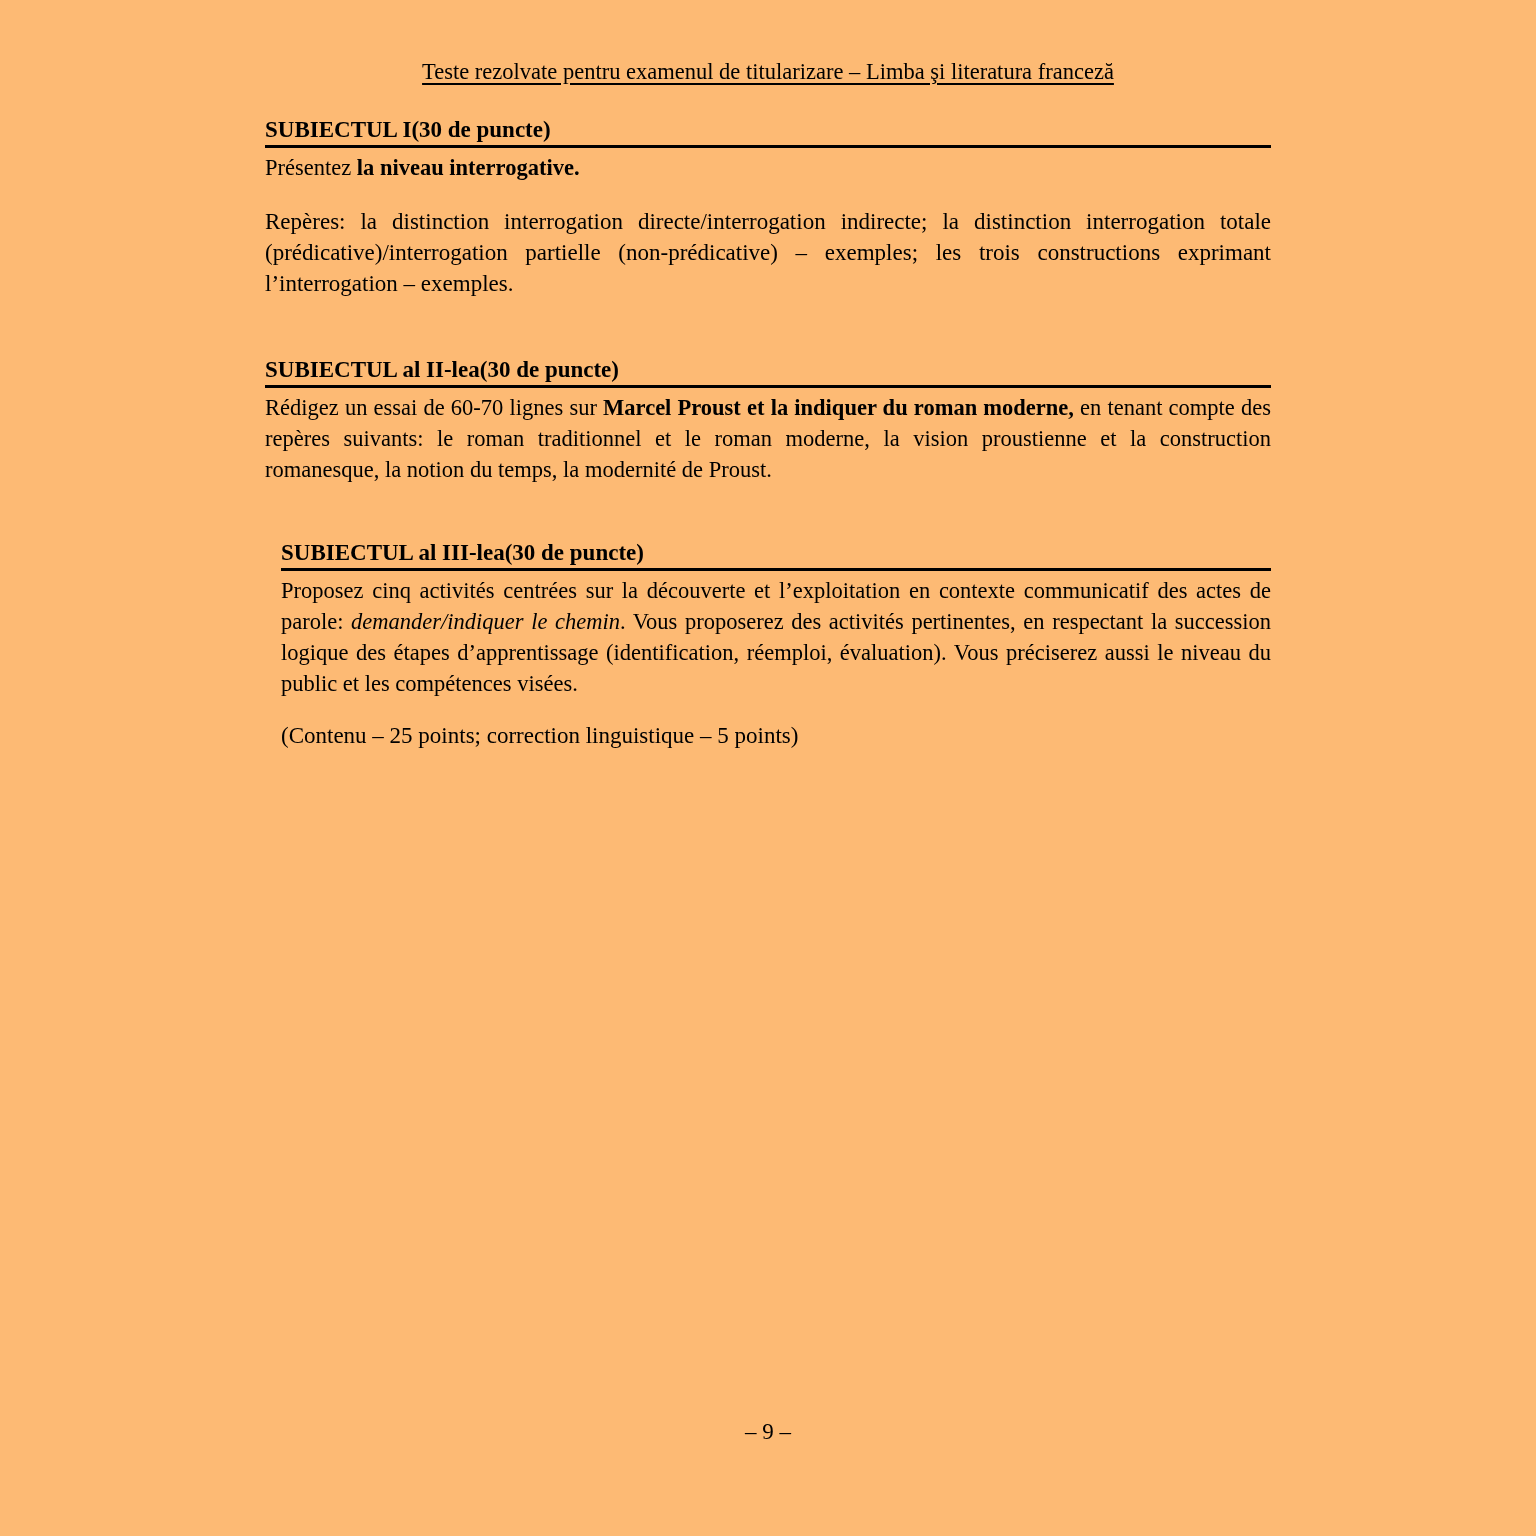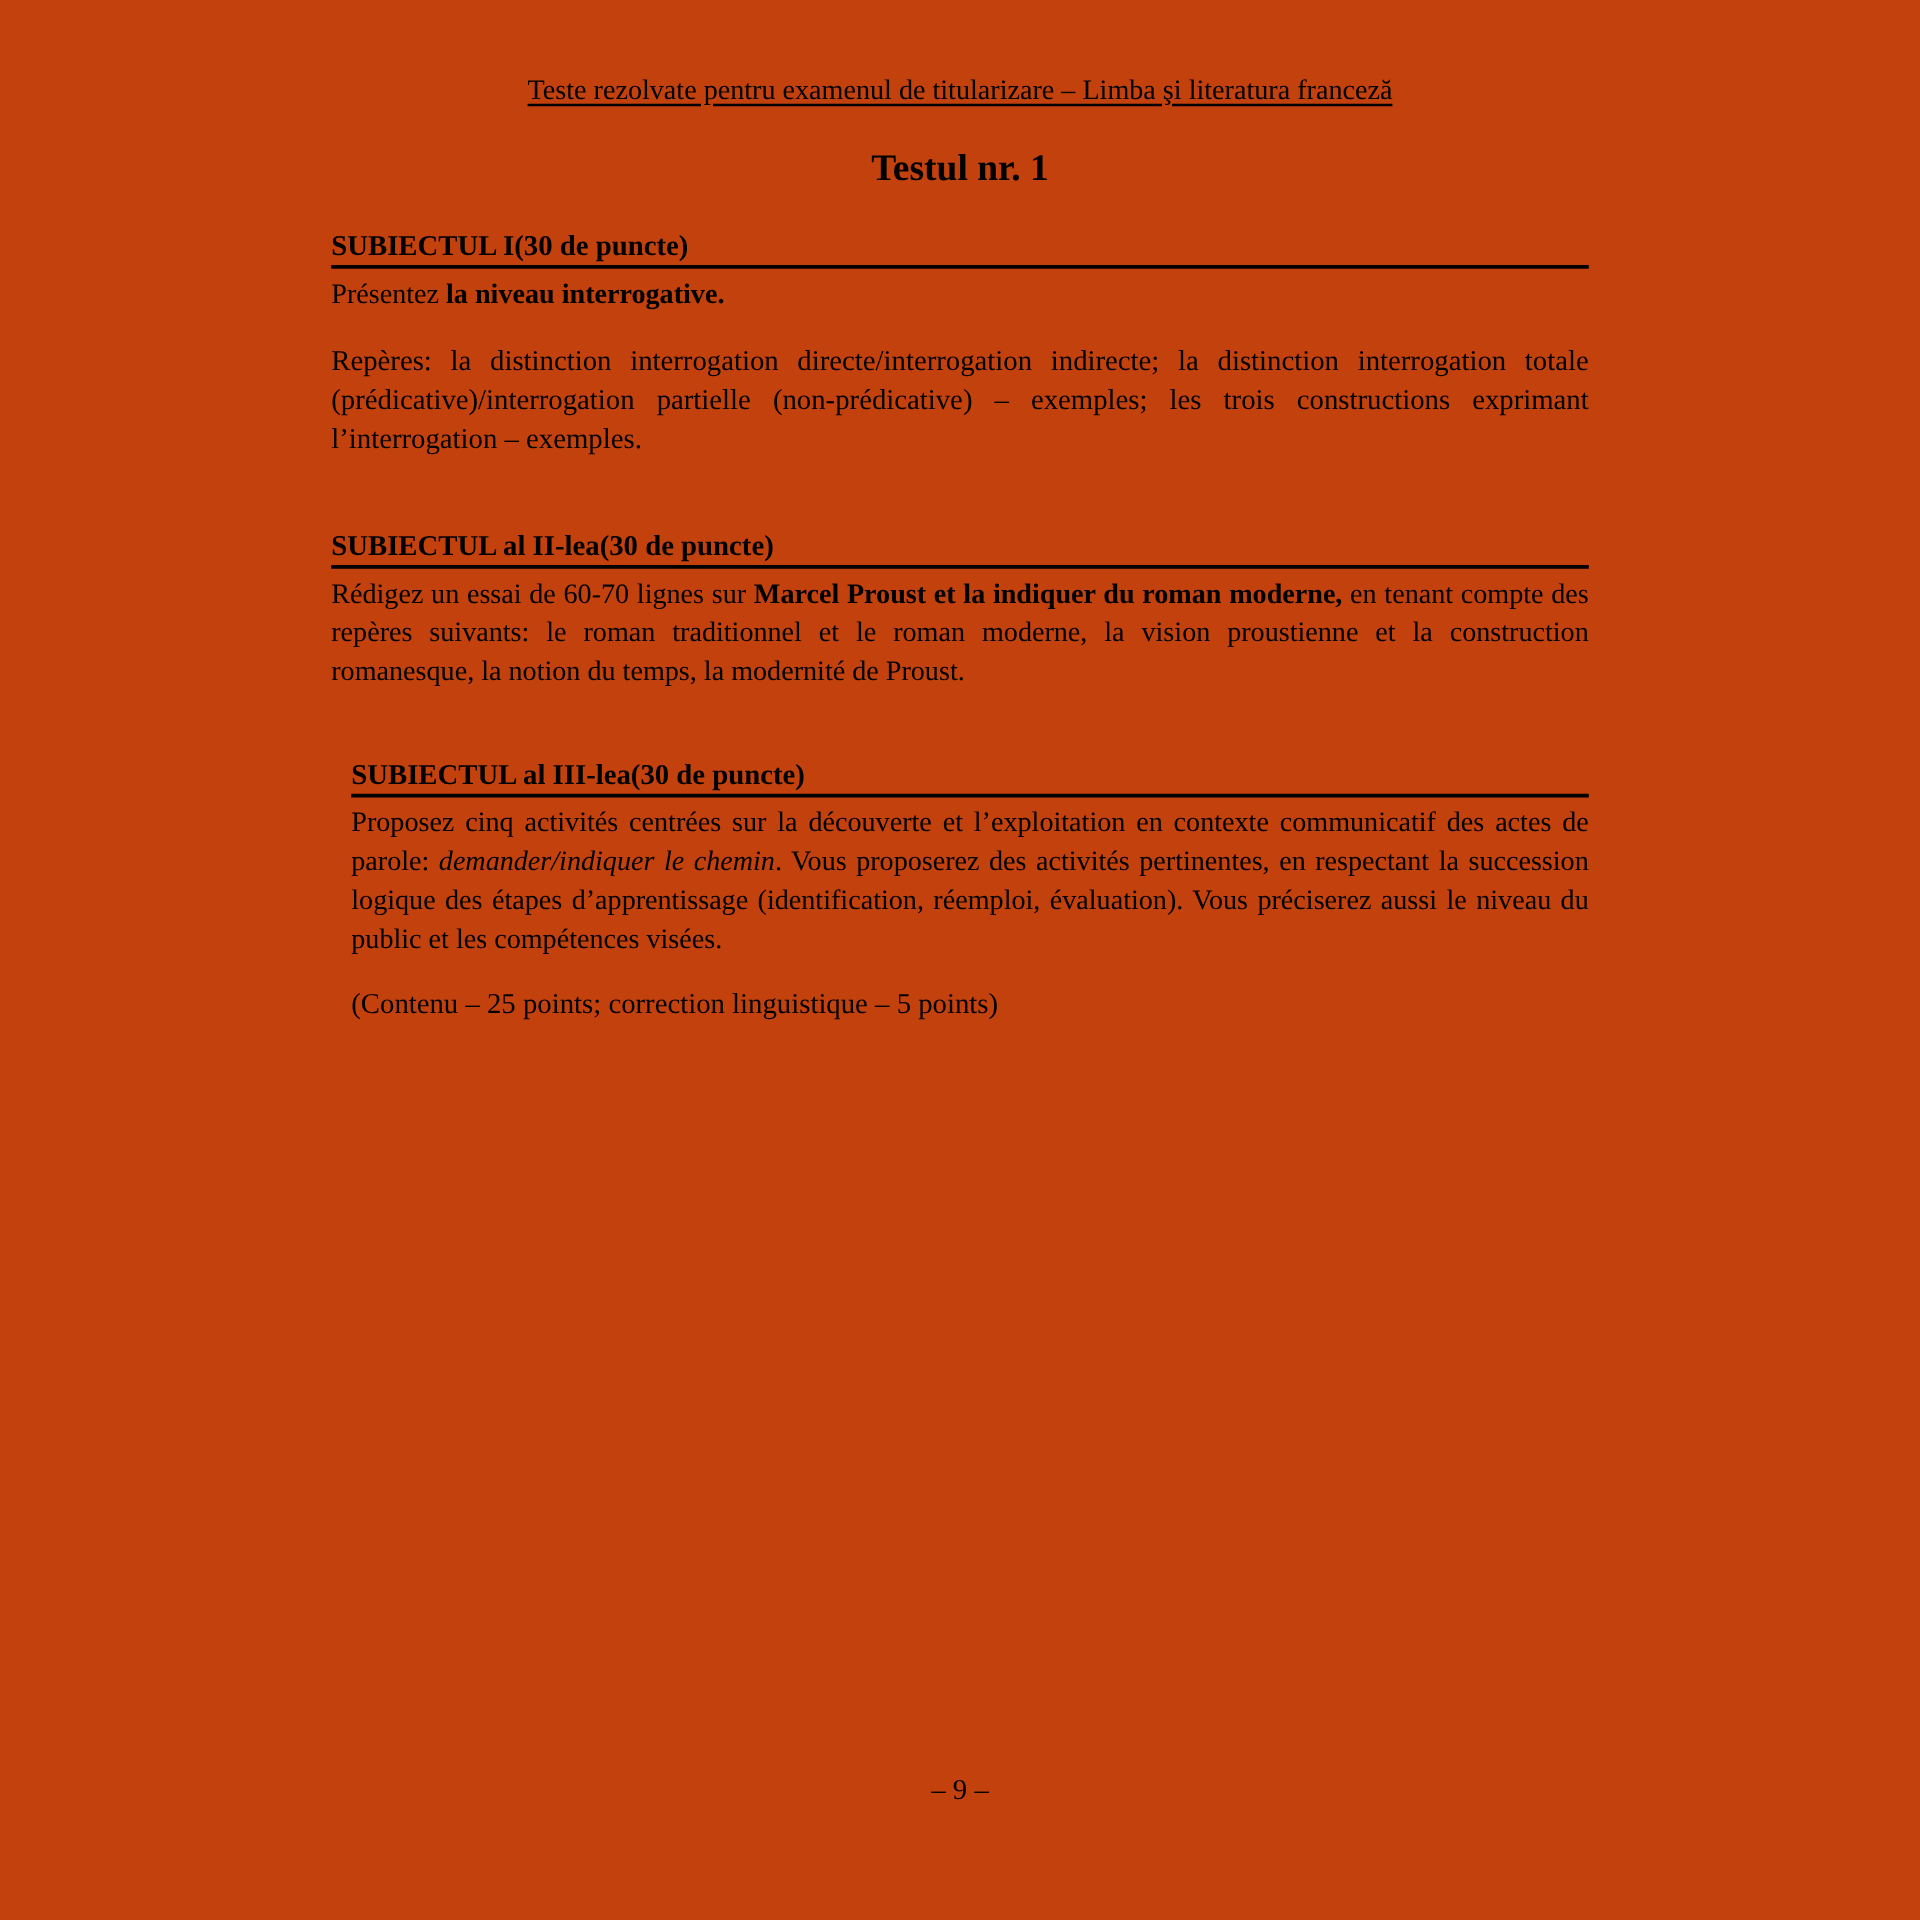--- a/index.html
+++ b/index.html
@@ -4,21 +4,21 @@
 <style>
   html, body {
     margin: 0;
     padding: 0;
     background: #ffffff;
   }
   .page {
     position: relative;
     width: 1536px;
     height: 1536px;
-    background: #c2410c;
+    background: #fdba74;
     color: #000000;
     font-family: "Liberation Serif", "DejaVu Serif", serif;
     overflow: hidden;
   }
   .content {
     position: absolute;
     left: 265px;
     top: 56px;
     width: 1006px;
   }
@@ -82,21 +82,20 @@
 </head>
 <body>
 
 <div class="page">
   <div class="content">
 
     <div class="header">
       <span class="header-text">Teste rezolvate pentru examenul de titularizare – Limba şi literatura franceză</span>
     </div>
 
-    <div class="title">Testul nr. 1</div>
 
     <section class="sec-first">
       <div class="sec-head">
         <span>SUBIECTUL I</span>
         <span>(30 de puncte)</span>
       </div>
       <p class="task"><span>Présentez </span><span class="b">la niveau interrogative.</span></p>
       <p class="para">Repères: la distinction interrogation directe/interrogation indirecte; la distinction interrogation totale (prédicative)/interrogation partielle (non-prédicative) – exemples; les trois constructions exprimant l’interrogation – exemples.</p>
     </section>
 

